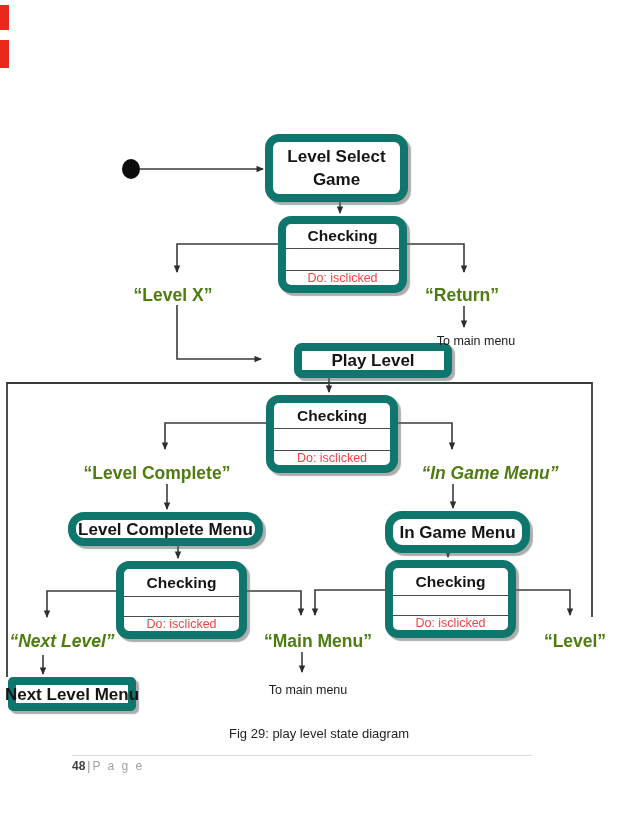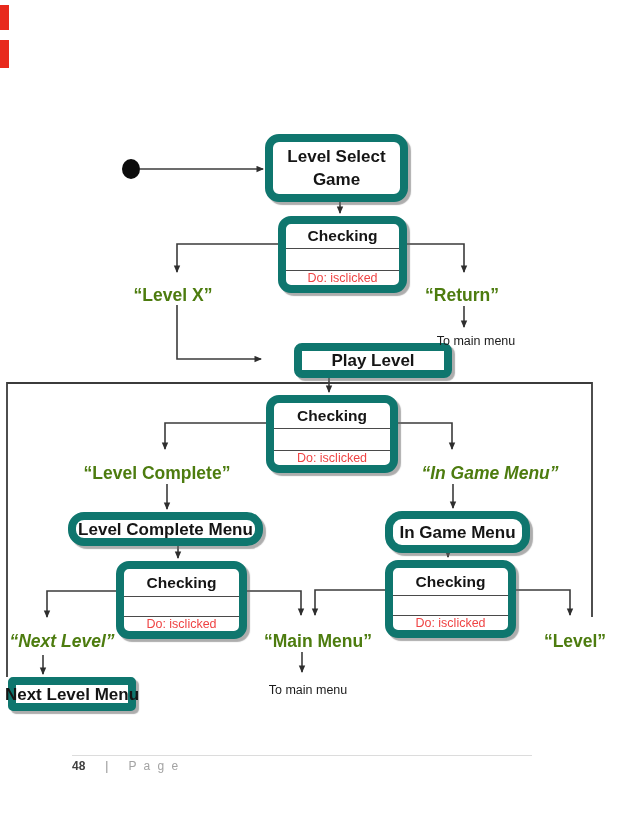--- a/index.html
+++ b/index.html
@@ -17,21 +17,21 @@
   .ck-mid{width:100%;border-top:1.6px solid #4a4a4a;border-bottom:1.6px solid #4a4a4a;background:#fff}
   .ck-do{width:100%;flex:1;display:flex;align-items:center;justify-content:center;
          font-size:12.5px;color:#ef4444}
   .tlabel{transform:translate(-50%,-50%);font-weight:bold;font-size:17.5px;white-space:nowrap;color:#4d7c0f}
   .note{transform:translate(-50%,-50%);font-size:12.5px;white-space:nowrap;color:#1c1c1c}
   .init{background:#0c0c0c;border-radius:50%}
   .redmark{position:absolute;left:0;width:9px}
   #caption{position:absolute;left:0;right:0;top:726px;text-align:center;
            font-size:13px;font-weight:500;color:#1f1f1f}
   #footer-rule{position:absolute;left:72px;top:755px;width:460px;height:1px;background:#dcdcdc}
-  #footer{position:absolute;left:72px;top:759px;font-size:12px;display:flex;gap:20px;align-items:baseline}
+  #footer{position:absolute;left:72px;top:759px;font-size:12px;display:flex;gap:2px;align-items:baseline}
   #footer .pnum{font-weight:bold;color:#3f3f3f}
   #footer .psep{color:#8f8f8f}
   #footer .plabel{color:#a3a3a3;letter-spacing:2px}
 </style>
 </head>
 <body>
 
 <div id="page">
 
   <svg id="edges" width="638" height="826" viewBox="0 0 638 826">
@@ -106,20 +106,21 @@
       <div class="tlabel" style="left: 490px; top: 473px; font-style: italic;">“In Game Menu”</div>
       <div class="tlabel" style="left: 62px; top: 641px; font-style: italic;">“Next Level”</div>
       <div class="tlabel" style="left: 318px; top: 641px; text-align: right;">“Main Menu”</div>
       <div class="tlabel" style="left: 575px; top: 641px;">“Level”</div>
       <div class="note" style="left: 476px; top: 341px;">To main menu</div>
       <div class="note" style="left: 308px; top: 690px;">To main menu</div>
       <div class="redmark" style="top: 5px; height: 25px; background: rgb(232, 41, 28);"></div>
       <div class="redmark" style="top: 40px; height: 28px; background: rgb(232, 41, 28);"></div>
     </div>
 
+  <div id="caption">Fig 29: play level state diagram</div>
 
   <div id="footer-rule"></div>
   <div id="footer">
     <span class="pnum">48</span>
     <span class="psep">|</span>
     <span class="plabel">P a g e</span>
   </div>
 
 </div>
 

